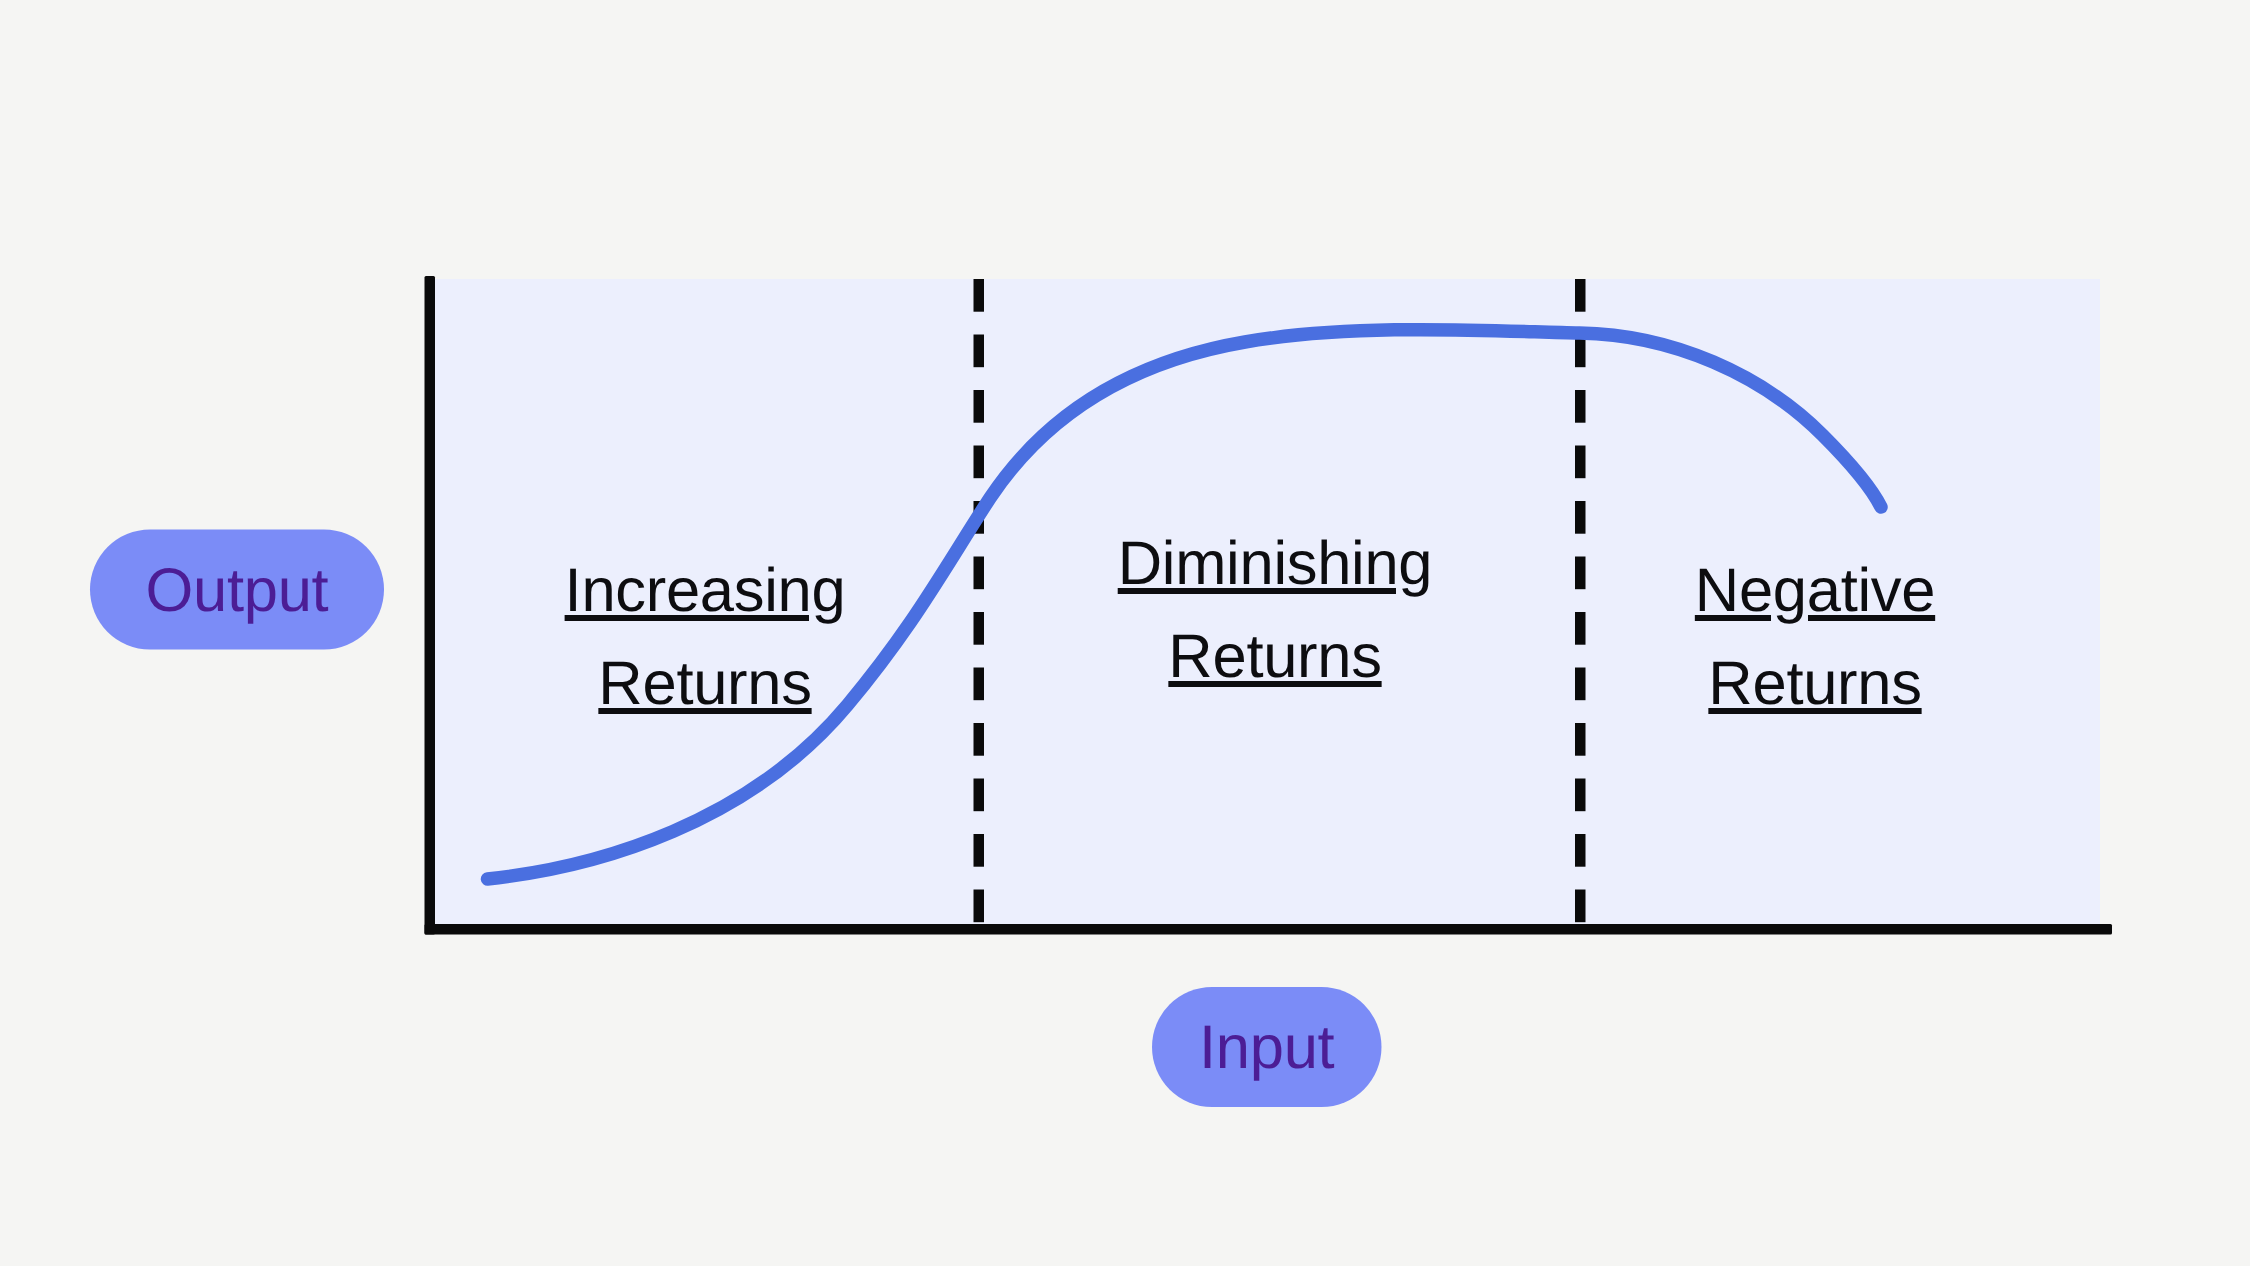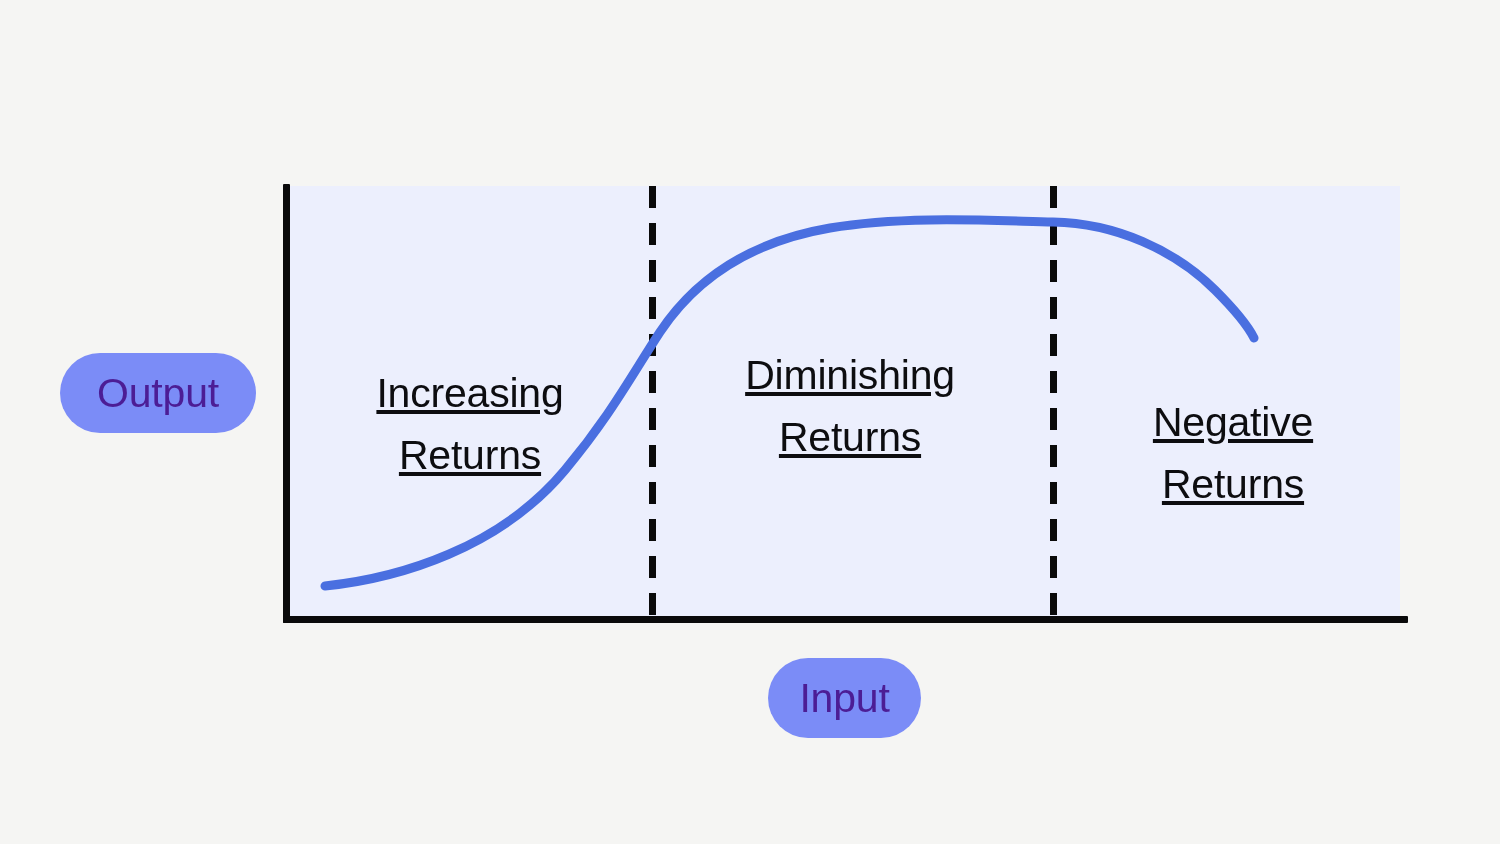--- a/index.html
+++ b/index.html
@@ -80,21 +80,21 @@
     color: #0d0d10;
     font-size: 41px;
     line-height: 1.52;
     font-weight: 400;
     letter-spacing: -0.2px;
     white-space: pre-line;
     text-decoration: underline;
   }
   .region-increasing { left: 296px;  top: 362px; width: 348px; }
   .region-diminishing{ left: 666px;  top: 344px; width: 368px; }
-  .region-negative   { left: 1068px; top: 362px; width: 330px; margin-top: 29px; }
+  .region-negative   { left: 1045px; top: 362px; width: 330px; }
 
   
   .pill {
     position: absolute;
     display: flex;
     align-items: center;
     justify-content: center;
     background: #7b8cf7;
     border-radius: 999px;
     color: #4c1d95;

